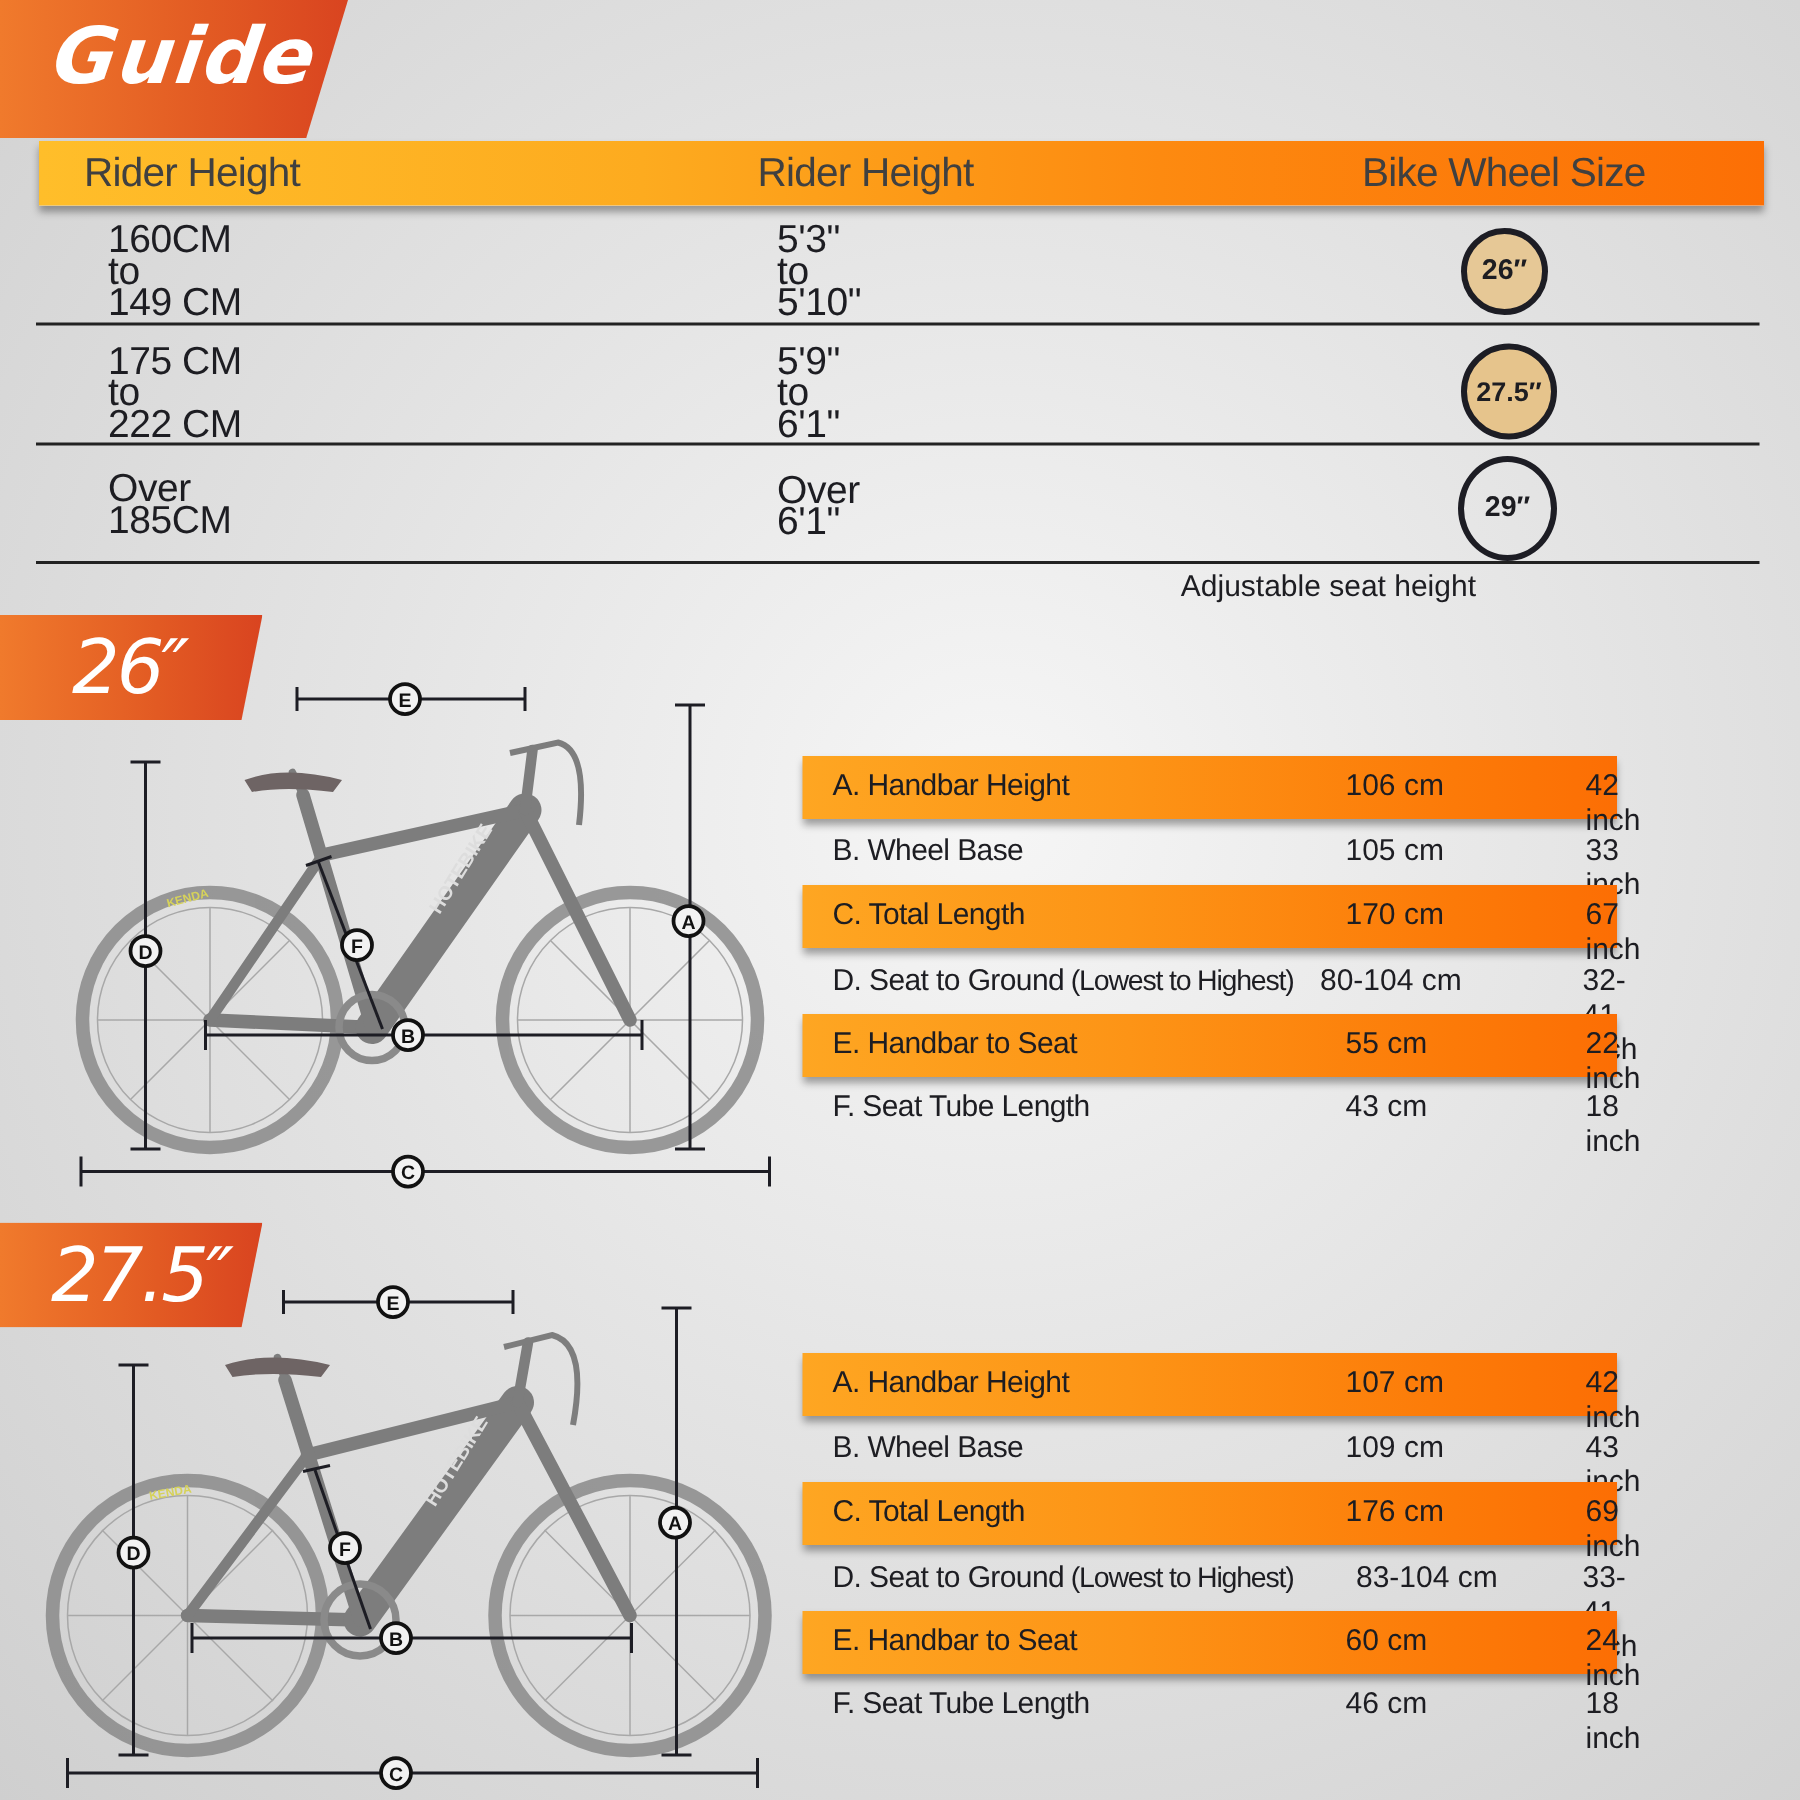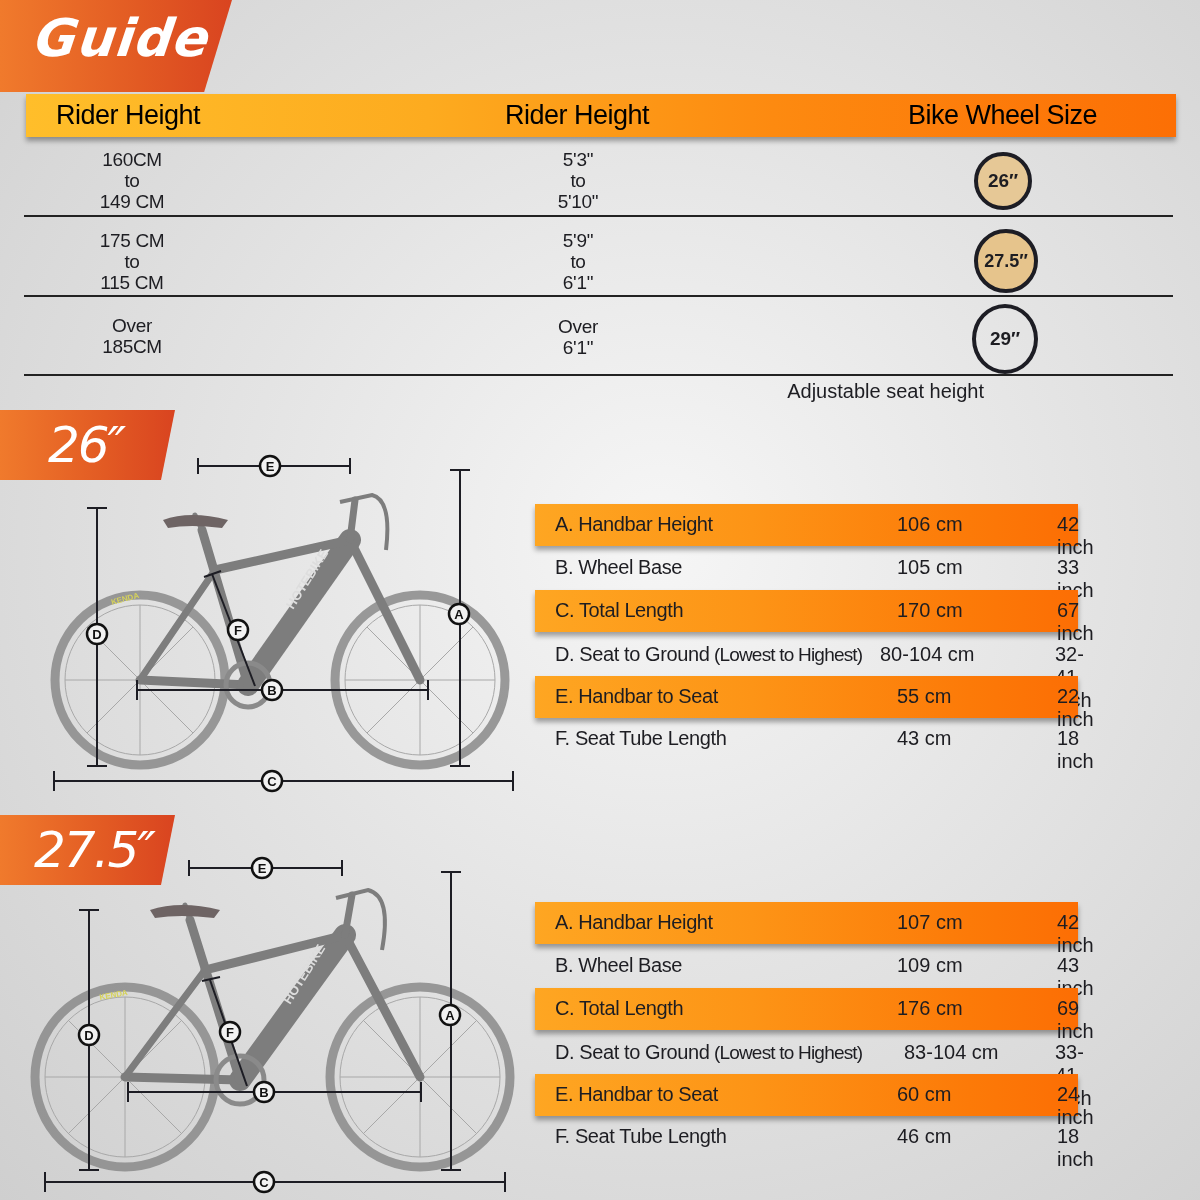--- a/index.html
+++ b/index.html
@@ -20,22 +20,22 @@
       left: 36px; top: 8px; font-size: 52px; font-weight: bold; font-style: italic;
       color: #fff; letter-spacing: 1px; font-family: "DejaVu Sans", sans-serif;
       transform: skewX(-8deg);
     }
     
     .header-bar {
       left: 26px; top: 94px; width: 1150px; height: 43px;
       background: linear-gradient(90deg, #ffbe2a 0%, #fdab1f 35%, #fd8a10 65%, #fc6f05 100%);
       box-shadow: 0 4px 5px rgba(0,0,0,0.35);
     }
-    .hdr { top: 100px; font-size: 27px; color: #000000; letter-spacing: -0.5px; }
-    .cell { font-size: 19px; line-height: 21px; text-align: center; color: #1d1d22; letter-spacing: -0.3px; }
+    .hdr { top: 100px; font-size: 27px; color: #404040; letter-spacing: -0.5px; }
+    .cell { font-size: 26px; line-height: 21px; color: #1d1d22; letter-spacing: -0.3px; }
     .rule { height: 2px; background: #222; left: 24px; width: 1149px; }
     .wheel {
       width: 58px; height: 58px; border-radius: 50%; border: 4px solid #1d1d24;
       box-sizing: border-box; display: flex; align-items: center; justify-content: center;
       font-size: 19px; font-weight: bold; color: #1d1d22;
     }
     .note { left: 0; width: 984px; top: 380px; text-align: right; font-size: 20px; }
 
     
     .size-banner {
@@ -83,21 +83,21 @@
   <div>5'3"</div>
   <div>to</div>
   <div>5'10"</div>
 </div>
 <div class="abs wheel" style="left:974px;top:152px;background:#e6c896;">26″</div>
 <div class="abs rule" style="top:215px;"></div>
 
 <div class="abs cell" style="left:72px;width:120px;top:230px;">
   <div>175 CM</div>
   <div>to</div>
-  <div>115 CM</div>
+  <div>222 CM</div>
 </div>
 <div class="abs cell" style="left:518px;width:120px;top:230px;">
   <div>5'9"</div>
   <div>to</div>
   <div>6'1"</div>
 </div>
 <div class="abs wheel" style="left:974px;top:229px;width:64px;height:64px;background:#e6c48c;font-size:18px;">27.5″</div>
 <div class="abs rule" style="top:295px;"></div>
 
 <div class="abs cell" style="left:72px;width:120px;top:315px;">

